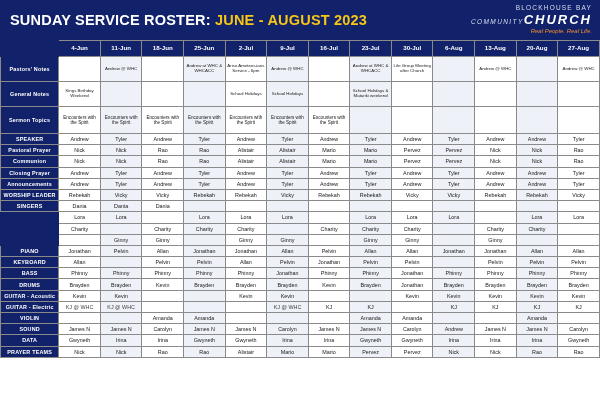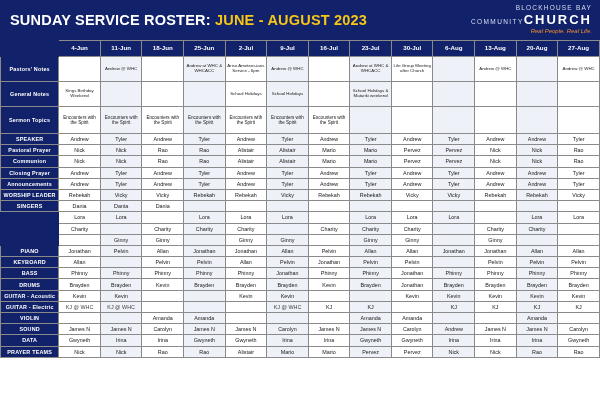--- a/index.html
+++ b/index.html
@@ -67,20 +67,21 @@
   .logo-tag {
     font-size: 6px;
     font-style: italic;
     color: #f08c2e;
     margin-top: 2px;
   }
   .logo-row {
     display: flex;
     align-items: baseline;
     justify-content: center;
+    font-style: italic;
   }
   
   table {
     border-collapse: collapse;
     table-layout: fixed;
     width: 600px;
     font-size: 5.2px;
   }
   td, th {
     border: 0.5px solid #8a8a8a;

